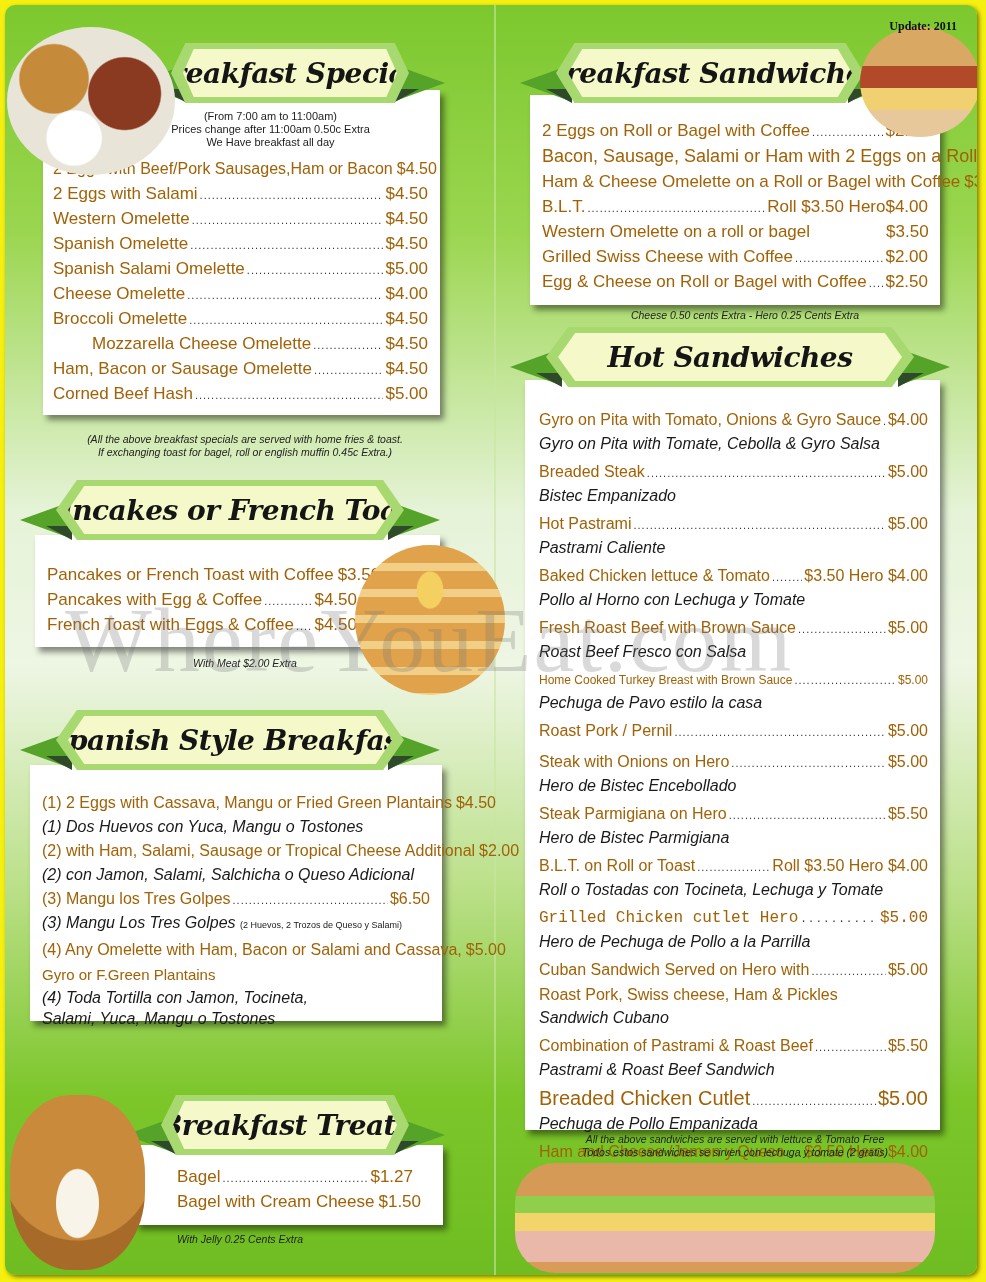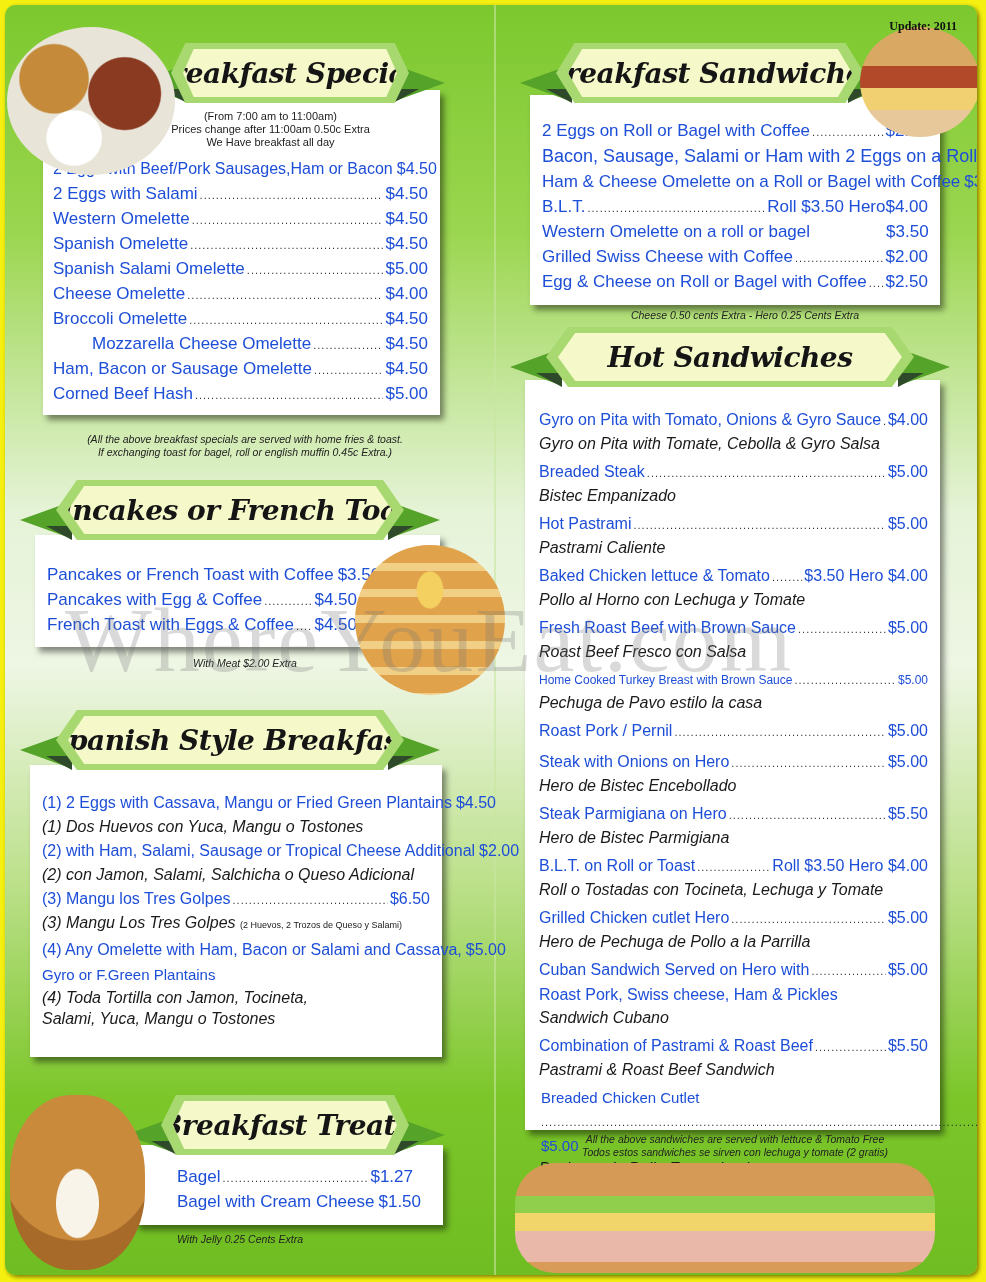--- a/index.html
+++ b/index.html
@@ -18,21 +18,21 @@
   .banner .tail.r { right: 0; border-right: 50px solid #56a32a; transform: scaleX(-1); }
   .banner .fold-l, .banner .fold-r { position: absolute; top: 46px; width: 0; height: 0; border-top: 14px solid #2f4a2a; }
   .banner .fold-l { left: 26px; border-left: 26px solid transparent; }
   .banner .fold-r { right: 26px; border-right: 26px solid transparent; }
   .banner .ribbon { position: absolute; left: 36px; right: 36px; top: 0; height: 60px; background: #a8d870;
     clip-path: polygon(6% 0, 94% 0, 100% 50%, 94% 100%, 6% 100%, 0 50%); }
   .banner .inner { position: absolute; left: 48px; right: 48px; top: 6px; height: 48px; background: #f5f8c8;
     clip-path: polygon(5% 0, 95% 0, 100% 50%, 95% 100%, 5% 100%, 0 50%); display: flex; align-items: center; justify-content: center; }
   .banner .title { font-family: "DejaVu Serif", serif; font-style: italic; font-weight: bold; font-size: 28px; color: #151515; letter-spacing: -0.5px; white-space: nowrap; }
 
-  .row { display: flex; align-items: baseline; font-size: 17px; color: #1d4ed8; line-height: 24px; white-space: nowrap; }
+  .row { display: flex; align-items: baseline; font-size: 17px; color: #a16207; line-height: 24px; white-space: nowrap; }
   .row .name { flex: 0 0 auto; }
   .row .dots { flex: 1 1 auto; overflow: hidden; margin: 0 2px; color: #333; font-size: 11px; letter-spacing: 1px; }
   .row .dots::before { content: "........................................................................................................................................................"; }
   .row .price { flex: 0 0 auto; }
   .sub { font-style: italic; font-size: 16px; color: #1a1a1a; line-height: 21px; }
   .note { position: absolute; font-style: italic; font-size: 10.5px; color: #222; text-align: center; line-height: 13px; }
   .hot-item { margin-bottom: 6px; }
 
   .photo { position: absolute; border-radius: 50%; z-index: 4; }
 </style>
@@ -154,21 +154,21 @@
   <div class="banner" style="left:15px;top:705px;width:420px;">
     <div class="tail l"></div>
       <div class="tail r"></div>
       <div class="fold-l"></div>
       <div class="fold-r"></div>
     <div class="ribbon"></div>
     <div class="inner">
         <span class="title">Spanish Style Breakfast</span>
       </div>
   </div>
-  <div class="card" style="left:25px;top:760px;width:412px;height:292px;padding:26px 12px 0 12px;" id="sp-card">
+  <div class="card" style="left:25px;top:760px;width:412px;height:256px;padding:26px 12px 0 12px;" id="sp-card">
       <div style="margin-bottom:2px;">
         <div class="row" style="font-size:16px;">
     <span class="name">(1) 2 Eggs with Cassava, Mangu or Fried Green Plantains</span>
     <span class="dots"></span>
     <span class="price">$4.50</span>
   </div>
         <div class="sub"><span>(1) Dos Huevos con Yuca, Mangu o Tostones</span></div>
       </div>
       <div style="margin-bottom:2px;">
         <div class="row" style="font-size:16px;">
@@ -362,21 +362,21 @@
         </div>
         <div class="hot-item">
           <div class="row" style="font-size:16px;">
     <span class="name">B.L.T. on Roll or Toast</span>
     <span class="dots"></span>
     <span class="price">Roll $3.50  Hero $4.00</span>
   </div>
           <div class="sub">Roll o Tostadas con Tocineta, Lechuga y Tomate</div>
         </div>
         <div class="hot-item">
-          <div class="row" style="font-size:16px;">
+          <div class="row" style="font-size:16px;font-family:Liberation Mono, monospace;">
     <span class="name">Grilled Chicken cutlet Hero</span>
     <span class="dots"></span>
     <span class="price">$5.00</span>
   </div>
           <div class="sub">Hero de Pechuga de Pollo a la Parrilla</div>
         </div>
         <div class="hot-item">
           <div class="row" style="font-size:16px;">
     <span class="name">Cuban Sandwich Served on Hero with</span>
     <span class="dots"></span>
@@ -387,21 +387,21 @@
         </div>
         <div class="hot-item">
           <div class="row" style="font-size:16px;">
     <span class="name">Combination of Pastrami &amp; Roast Beef</span>
     <span class="dots"></span>
     <span class="price">$5.50</span>
   </div>
           <div class="sub">Pastrami &amp; Roast Beef Sandwich</div>
         </div>
         <div class="hot-item">
-          <div class="row" style="font-size:15px;flex-direction:column;">
+          <div class="row" style="font-size:20px;">
     <span class="name">Breaded Chicken Cutlet</span>
     <span class="dots"></span>
     <span class="price">$5.00</span>
   </div>
           <div class="sub">Pechuga de Pollo Empanizada</div>
         </div>
         <div class="hot-item">
           <div class="row" style="font-size:16px;">
     <span class="name">Ham and Cheese /Jamon y Queso</span>
     <span class="dots"></span>

